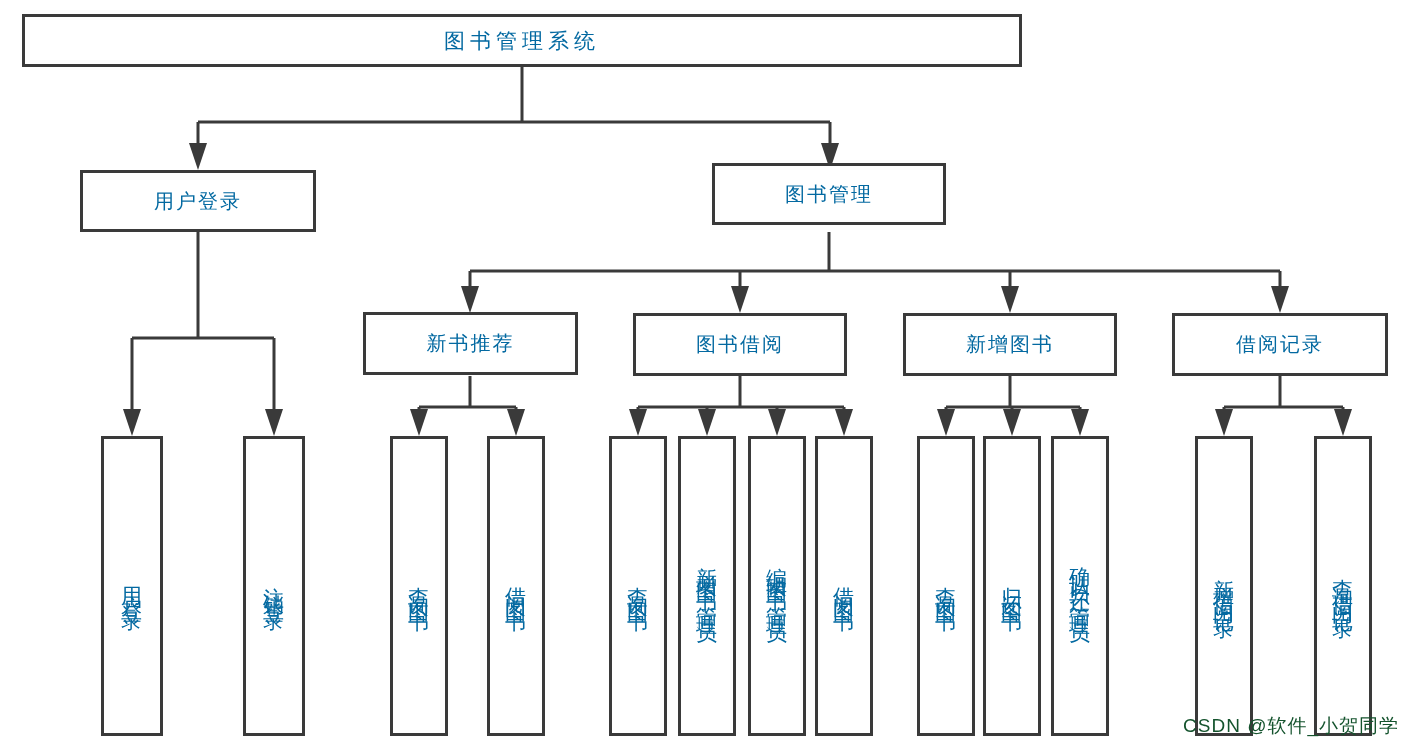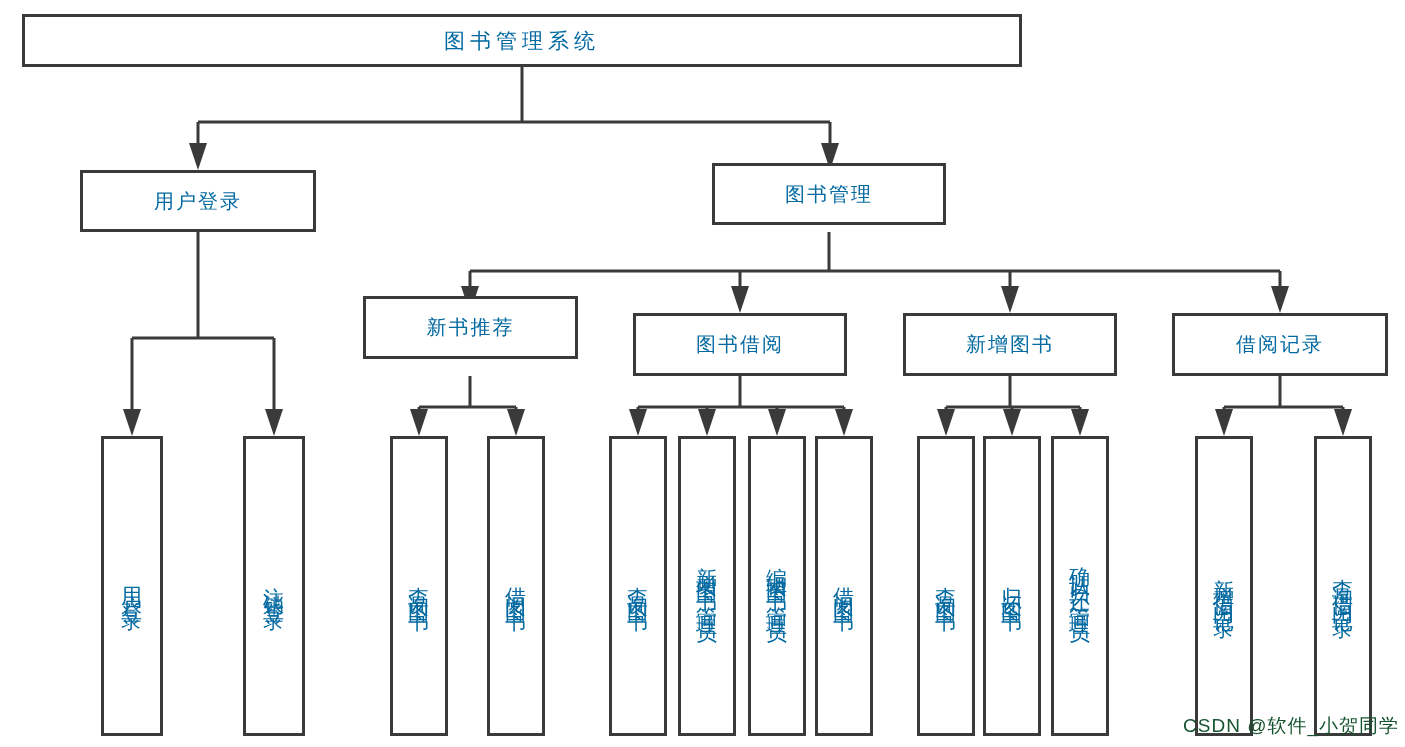--- a/index.html
+++ b/index.html
@@ -94,21 +94,21 @@
     <span>图书管理系统</span>
   </div>
 
   <div class="box h" style="left:80px; top:170px; width:236px; height:62px;">
     <span>用户登录</span>
   </div>
   <div class="box h" style="left:712px; top:163px; width:234px; height:62px;">
     <span>图书管理</span>
   </div>
 
-  <div class="box h" style="left:363px; top:296px; width:215px; height:63px;">
+  <div class="box h" style="left:363px; top:312px; width:215px; height:63px;">
     <span>新书推荐</span>
   </div>
   <div class="box h" style="left:633px; top:313px; width:214px; height:63px;align-items:center;">
     <span>图书借阅</span>
   </div>
   <div class="box h" style="left:903px; top:313px; width:214px; height:63px;">
     <span>新增图书</span>
   </div>
   <div class="box h" style="left:1172px; top:313px; width:216px; height:63px;">
     <span>借阅记录</span>

